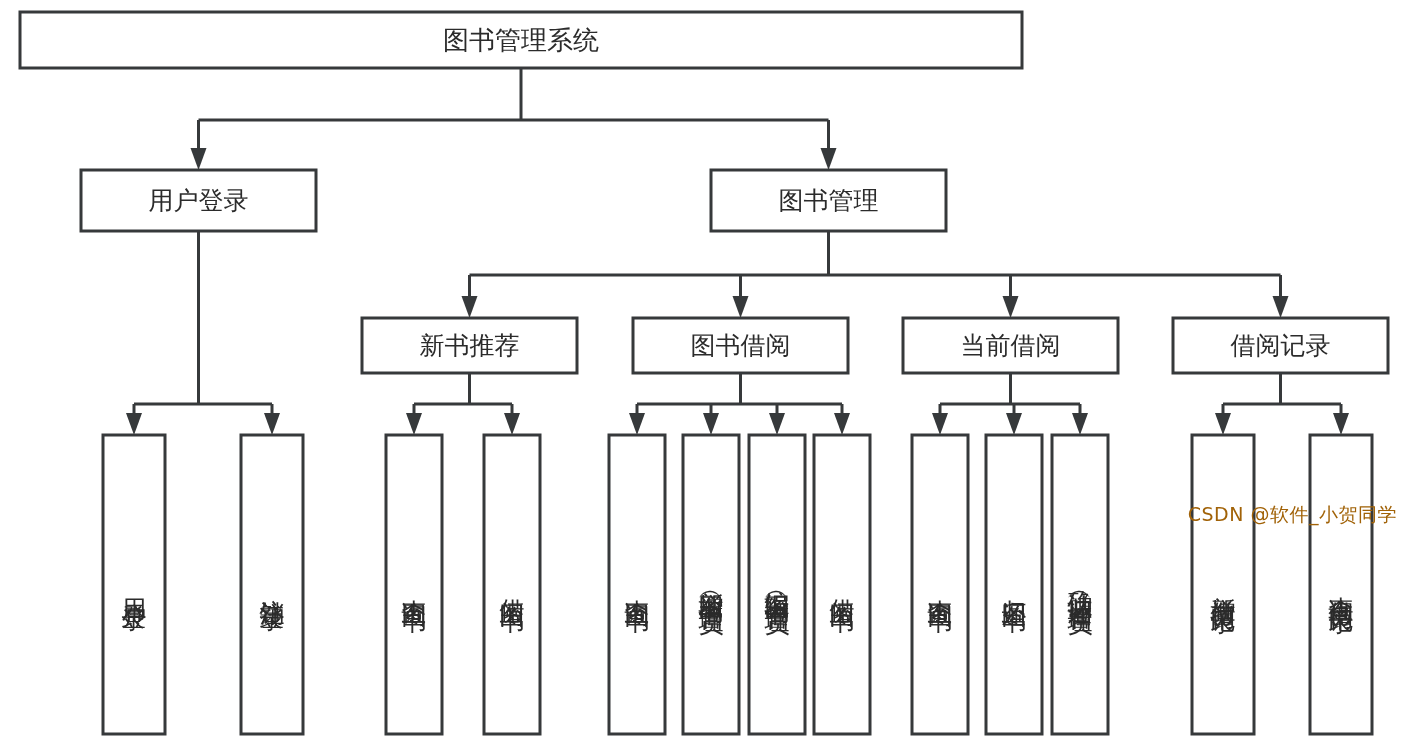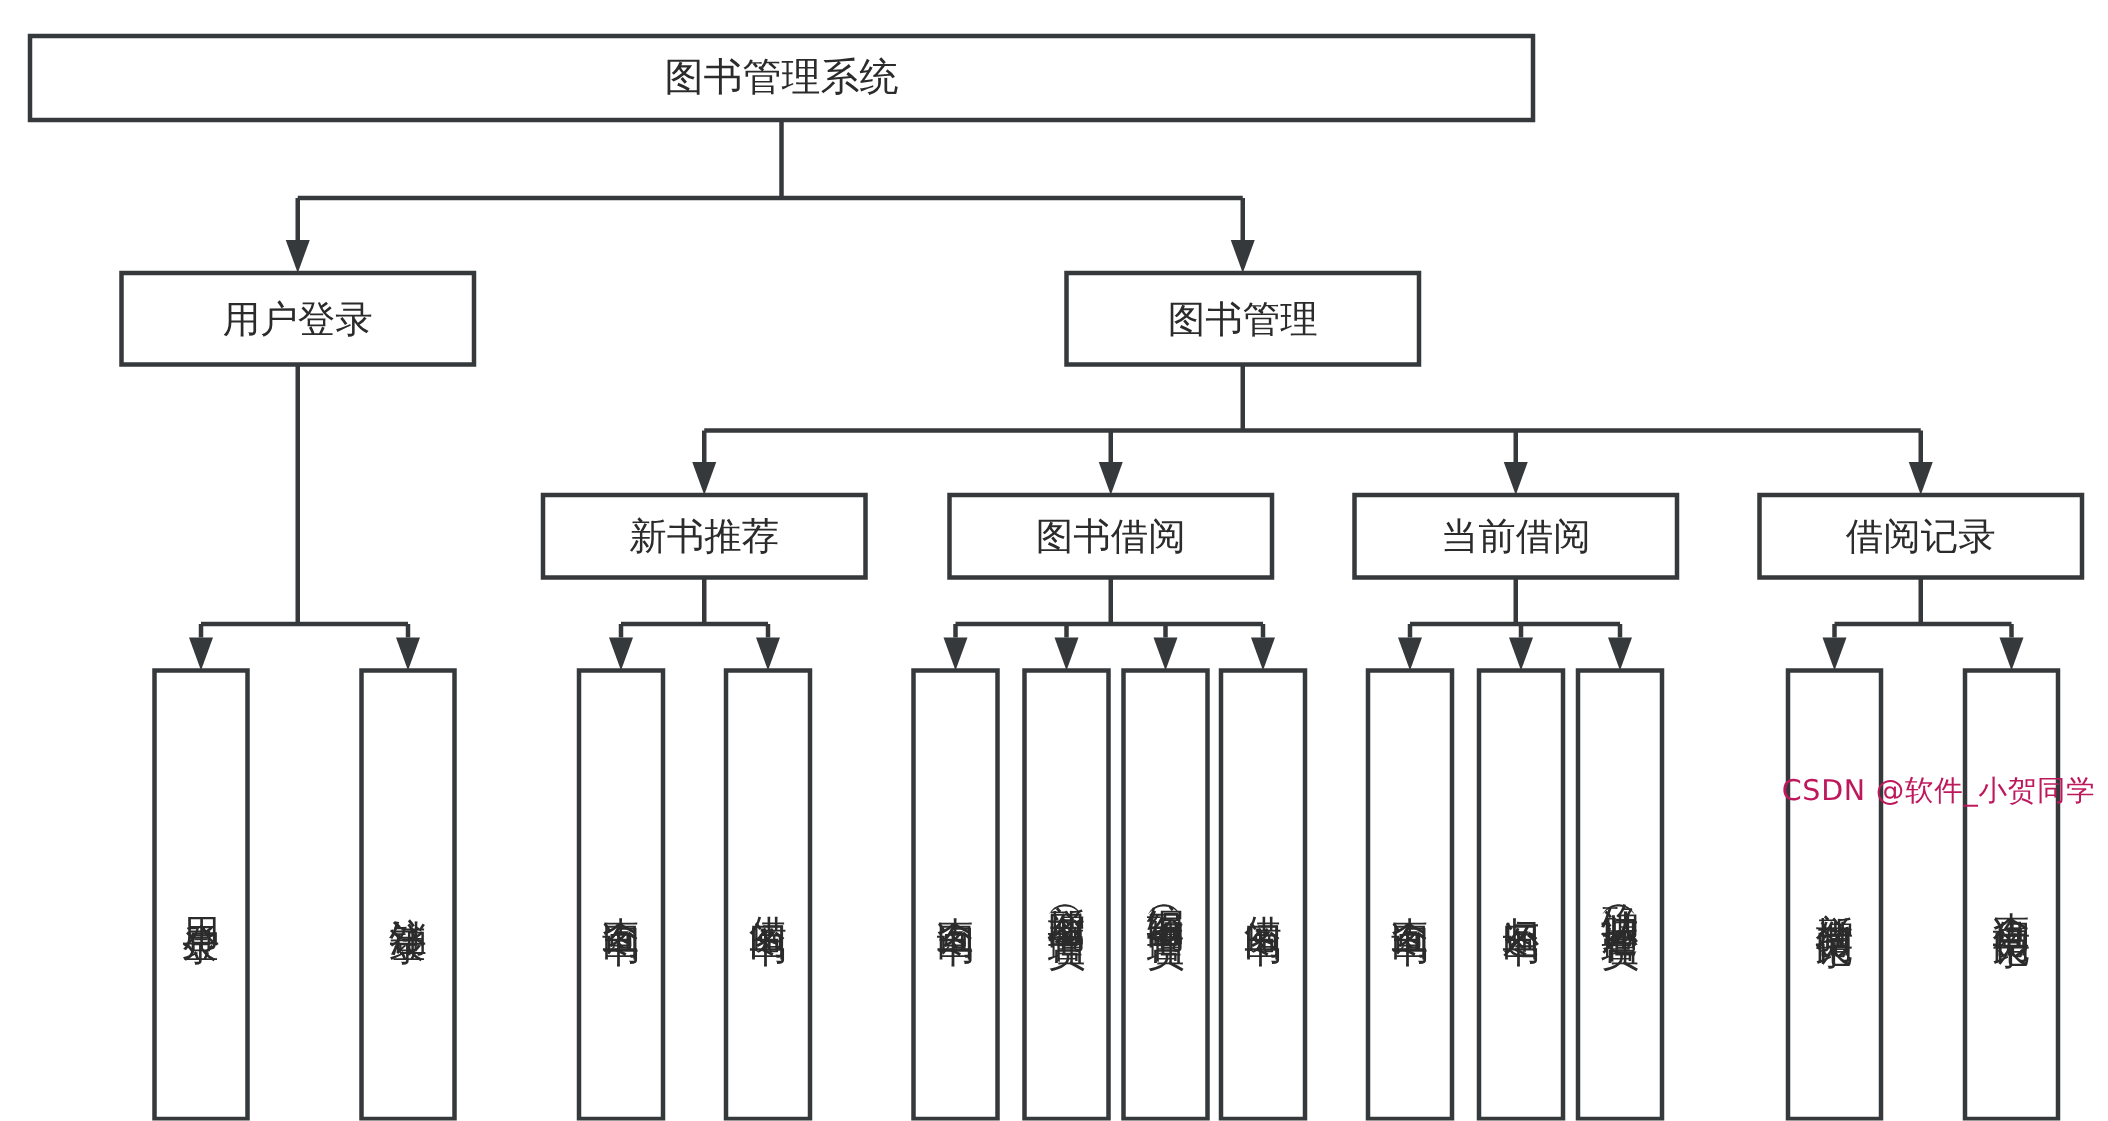--- a/index.html
+++ b/index.html
@@ -11,21 +11,21 @@
   body {
     width: 1405px;
     height: 747px;
     position: relative;
     overflow: hidden;
     font-family: "DejaVu Sans", "Liberation Sans", sans-serif;
   }
   #diagram-root {
     position: absolute;
     left: 0;
-    top: 12px;
+    top: 0;
     width: 1405px;
     height: 534px;
   }
   svg#tree-svg {
     display: block;
     width: 1405px;
     height: 747px;
   }
   .node-box {
     fill: #ffffff;
@@ -74,21 +74,21 @@
     text-align: center;
     pointer-events: none;
     user-select: none;
   }
   .watermark {
     position: absolute;
     right: 8px;
     bottom: 6px;
     font-family: "DejaVu Sans", "Liberation Sans", sans-serif;
     font-size: 19px;
-    color: #be185d;
+    color: #a16207;
     letter-spacing: 0.5px;
     white-space: nowrap;
     text-align: center;
   }
 </style>
 </head>
 <body>
 
 <div id="diagram-root">
 

